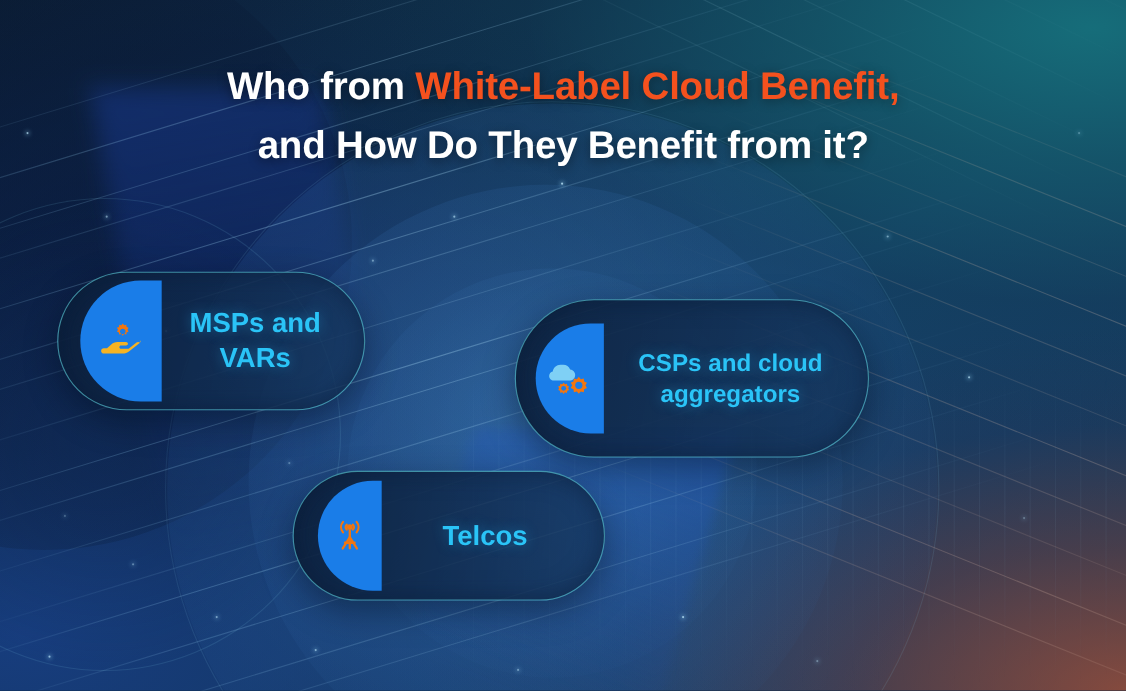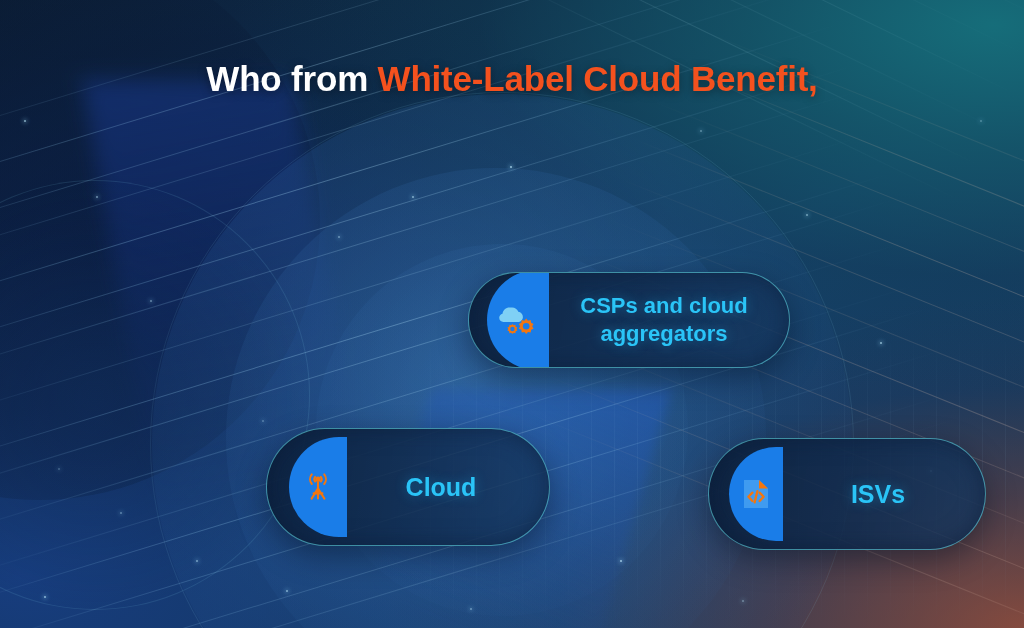--- a/index.html
+++ b/index.html
@@ -137,21 +137,21 @@
     line-height:1.28;
     text-shadow:0 0 12px rgba(30,160,220,0.45);
     padding:0 16px;
   }
 
   
   #pill-msp      { left:52px;  top:247px; width:280px; height:126px; }
   #pill-msp   .pill-icon  { width:74px; height:110px; margin-left:20px; }
   #pill-msp   .pill-label { font-size:25px; padding-right:30px; }
 
-  #pill-csp      { left:468px; top:272px; width:322px; height:96px;align-items:center; }
+  #pill-csp      { left:468px; top:272px; width:322px; height:144px;align-items:center; }
   #pill-csp   .pill-icon  { width:62px; height:100px; margin-left:18px; }
   #pill-csp   .pill-label { font-size:22px; padding-right:26px; }
 
   #pill-telcos   { left:266px; top:428px; width:284px; height:118px; }
   #pill-telcos .pill-icon  { width:58px; height:100px; margin-left:22px; }
   #pill-telcos .pill-label { font-size:25px; padding-right:30px; }
 
   #pill-isvs     { left:708px; top:438px; width:278px; height:112px; }
   #pill-isvs  .pill-icon  { width:54px; height:94px;  margin-left:20px; }
   #pill-isvs  .pill-label { font-size:25px; padding-right:28px; }
@@ -259,22 +259,39 @@
         <div class="spark" style="left: 742px; top: 600px; opacity: 0.5;"></div>
         <div class="spark" style="left: 96px; top: 196px; opacity: 0.67;"></div>
         <div class="spark" style="left: 24px; top: 120px; opacity: 0.84;"></div>
         <div class="spark" style="left: 980px; top: 120px; opacity: 0.41;"></div>
         <div class="spark" style="left: 470px; top: 608px; opacity: 0.58;"></div>
       </div>
   </div>
 
   <h1 id="title">
     <span>Who from </span><span class="accent">White-Label Cloud Benefit,</span><br>
+    <span>and How Do They Benefit from it?</span>
   </h1>
 
+  <div class="pill" id="pill-msp">
+    <div class="pill-icon">
+      <svg class="icon-svg" width="38" height="34" viewBox="0 0 38 34">
+        <g fill="#f2760f">
+          <path d="M20.6 1.2l1.3 1.5 1.9-.5.3 2 1.8.8-1 1.7 1 1.7-1.8.8-.3 2-1.9-.5-1.3 1.5-1.3-1.5-1.9.5-.3-2-1.8-.8 1-1.7-1-1.7 1.8-.8.3-2 1.9.5z"></path>
+        </g>
+        <circle cx="20.6" cy="8.4" r="2.5" fill="#1a7de8"></circle>
+        <g fill="#f5b324">
+          <path d="M3.2 22.8c-1.3 0-2.3 1-2.3 2.2s1 2.2 2.3 2.2h8.7l-2.6-4.4H3.2z" opacity="0.0"></path>
+          <path d="M36.2 18.6c-.8-.9-2.2-1-3.1-.2l-7.2 5.6H19c-.8 0-1.5-.6-1.5-1.4s.7-1.4 1.5-1.4h4.6c.9 0 1.7-.7 1.7-1.6s-.8-1.6-1.7-1.6h-7.7c-2.4 0-4.4.8-6 2.3l-3.6 3.3H3.4c-1.4 0-2.5 1.1-2.5 2.4s1.1 2.4 2.5 2.4h17.1c2.2 0 4.3-.7 6-2.1l9.5-7.5c.9-.7 1-2 .2-2.2z"></path>
+        </g>
+        <path d="M1 27.2c0-1.4 1.1-2.5 2.5-2.5h3.9" stroke="#e89f18" stroke-width="0" fill="none"></path>
+      </svg>
+    </div>
+    <div class="pill-label">MSPs and VARs</div>
+  </div>
 
   <div class="pill" id="pill-csp">
     <div class="pill-icon">
       <svg class="icon-svg" width="38" height="34" viewBox="0 0 38 34">
         <g fill="#7fd0f5">
           <path d="M10.5 4.5c-3.6 0-6.6 2.7-7 6.2-1.9.4-3.3 2.1-3.3 4.1 0 2.3 1.9 4.2 4.2 4.2h14.4c2.8 0 5.1-2.3 5.1-5.1 0-2.6-2-4.8-4.6-5.1-.9-2.6-3.4-4.3-6.2-4.3h-2.6z"></path>
         </g>
         <g fill="#f2760f">
           <path d="M27.2 15.6l1.8 2.1 2.7-.7.4 2.8 2.5 1.1-1.4 2.4 1.4 2.4-2.5 1.1-.4 2.8-2.7-.7-1.8 2.1-1.8-2.1-2.7.7-.4-2.8-2.5-1.1 1.4-2.4-1.4-2.4 2.5-1.1.4-2.8 2.7.7z"></path>
         </g>
@@ -298,31 +315,17 @@
           <path d="M19.8 6.9a3.6 3.6 0 0 1 0 4.6"></path>
         </g>
         <circle cx="17" cy="9.2" r="2.6" fill="#f2760f"></circle>
         <g stroke="#f2760f" stroke-width="2.1" stroke-linecap="round" fill="none">
           <path d="M17 12.4v16"></path>
           <path d="M10.6 28.6L17 18.4l6.4 10.2"></path>
           <path d="M12.6 23.4h8.8"></path>
         </g>
       </svg>
     </div>
-    <div class="pill-label">Cloud</div>
+    <div class="pill-label">Telcos</div>
   </div>
 
-  <div class="pill" id="pill-isvs">
-    <div class="pill-icon">
-      <svg class="icon-svg" width="32" height="34" viewBox="0 0 32 34">
-        <path d="M4 3h15l9 8.6V31H4z" fill="#3f9bf0"></path>
-        <path d="M19 3l9 8.6h-9z" fill="#f2760f"></path>
-        <g stroke="#f2760f" stroke-width="2.3" fill="none" stroke-linecap="round" stroke-linejoin="round">
-          <path d="M12.4 15.6L8.4 19.8l4 4.2"></path>
-          <path d="M19.6 15.6l4 4.2-4 4.2"></path>
-          <path d="M17.4 14.2l-2.8 11.2"></path>
-        </g>
-      </svg>
-    </div>
-    <div class="pill-label">ISVs</div>
-  </div>
 
 </div>
 
 </body></html>

